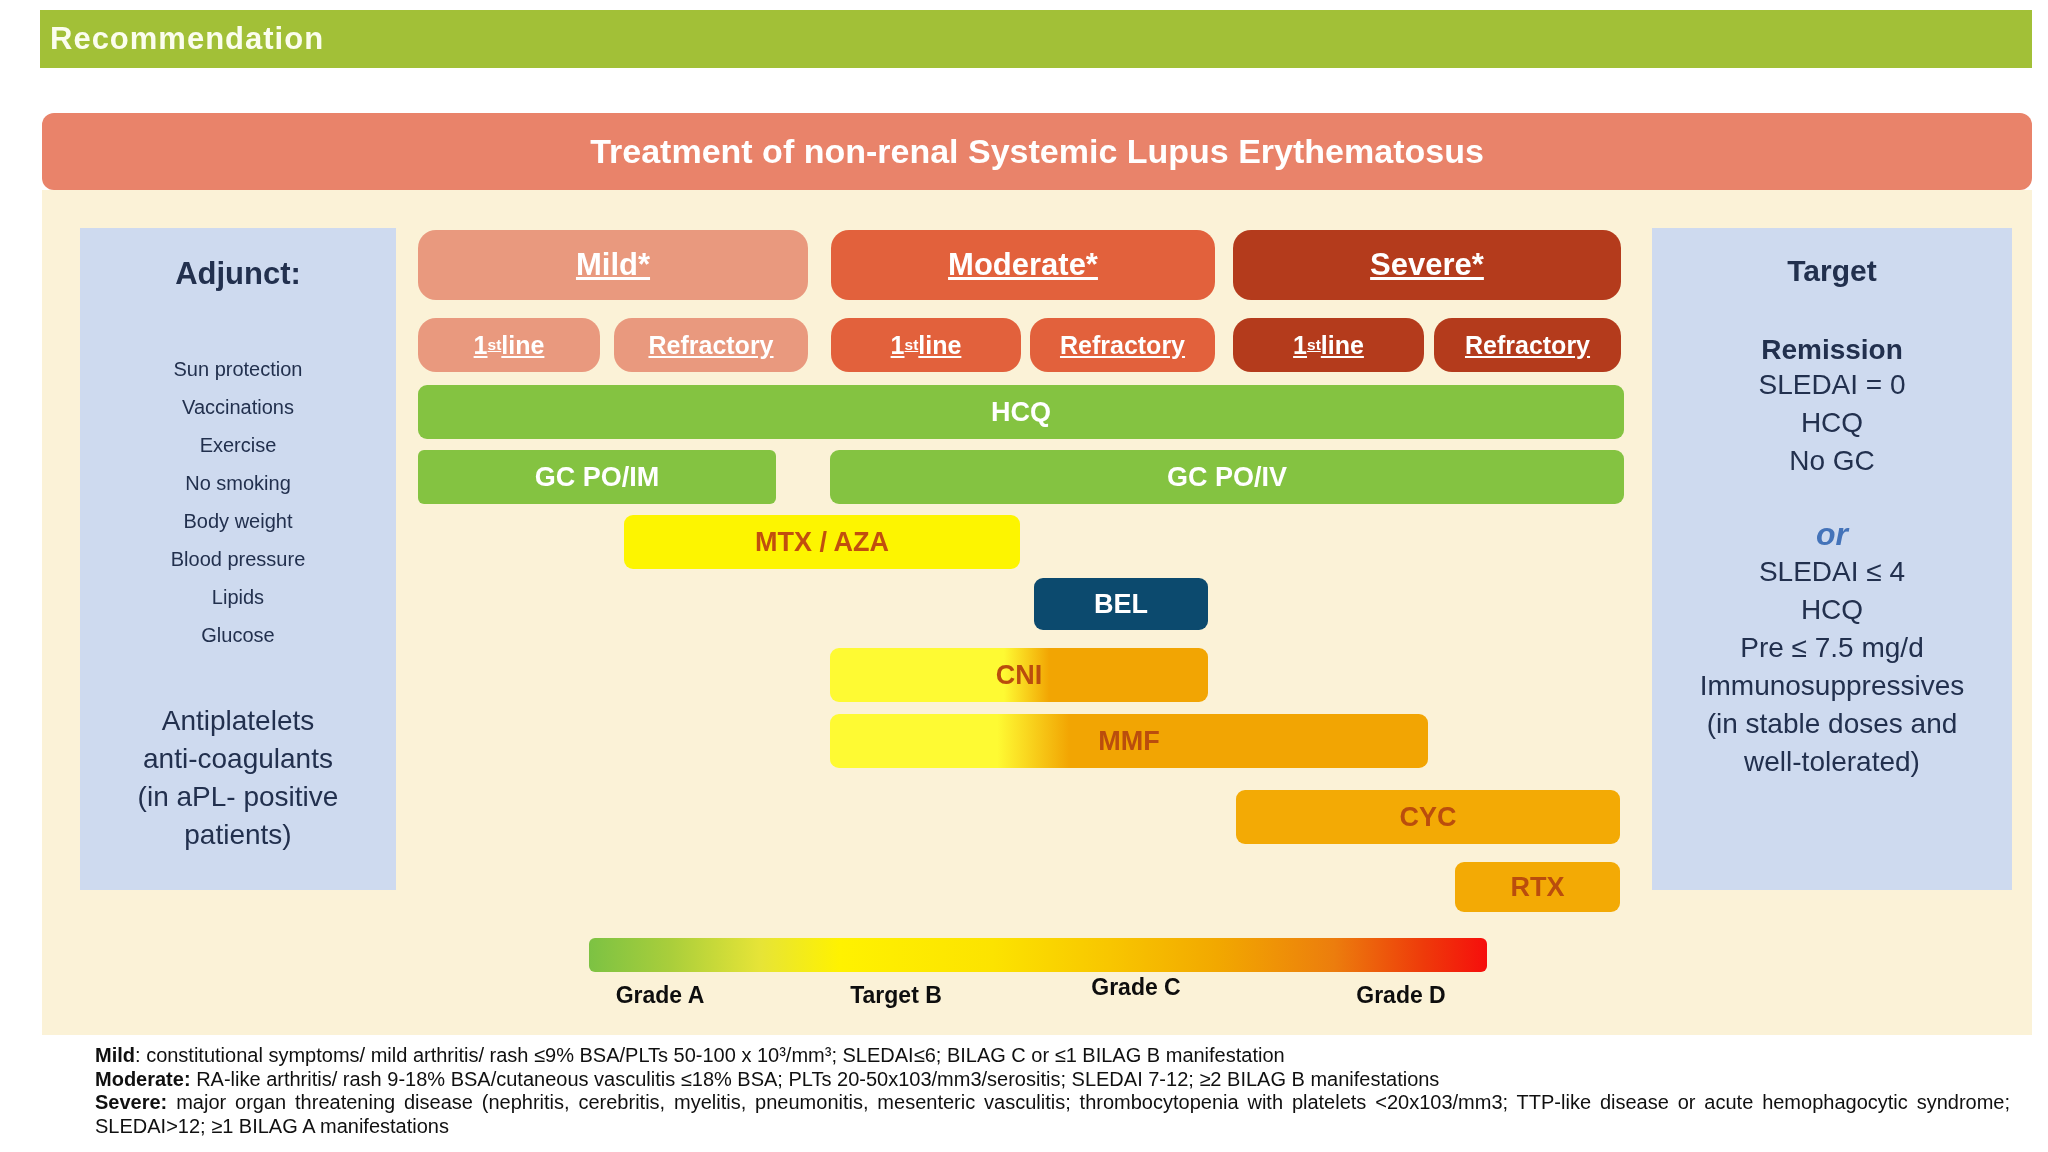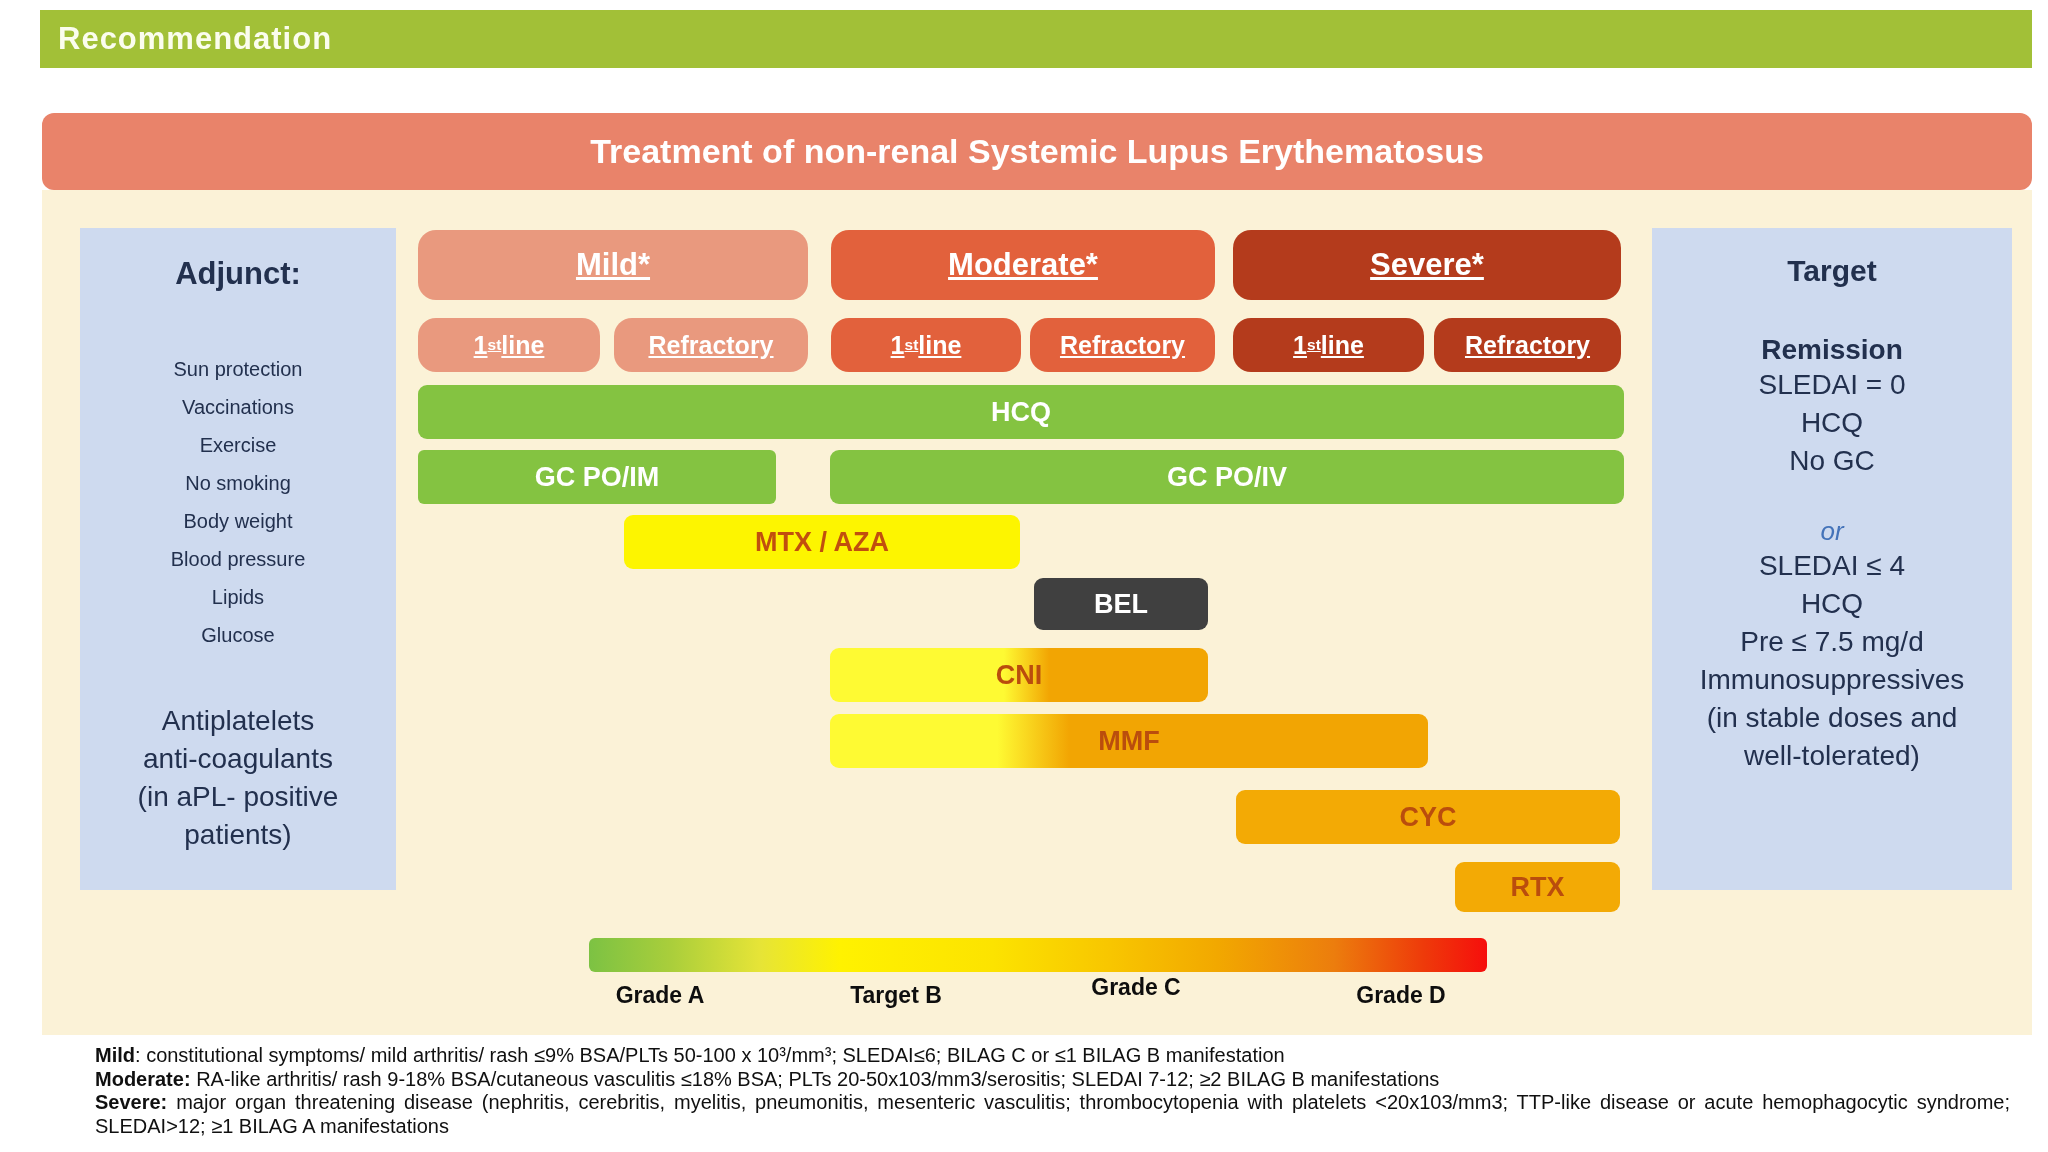--- a/index.html
+++ b/index.html
@@ -2,42 +2,42 @@
 <html><head>
 <meta charset="utf-8">
 <style>
   html,body{margin:0;padding:0;background:#ffffff;}
   .canvas{position:relative;width:2048px;height:1152px;background:#ffffff;
           font-family:"Liberation Sans",sans-serif;overflow:hidden;}
 
   
   .banner{position:absolute;left:40px;top:10px;width:1992px;height:58px;background:#A2C037;
           color:#FBFDEE;font-weight:bold;font-size:31px;display:flex;align-items:center;
-          padding-left:18px;box-sizing:border-box;letter-spacing:1px;}
+          padding-left:10px;box-sizing:border-box;letter-spacing:1px;}
 
   
   .title-bar{position:absolute;left:42px;top:113px;width:1990px;height:77px;background:#E9836A;
              border-radius:12px;display:flex;align-items:center;justify-content:center;
              color:#ffffff;font-weight:bold;font-size:34px;}
 
   
   .stage{position:absolute;left:42px;top:190px;width:1990px;height:845px;background:#FBF2D7;}
 
   
   .side-panel{position:absolute;top:38px;height:662px;background:#CEDAEF;color:#22304E;
               text-align:center;box-sizing:border-box;}
   .panel-left{left:38px;width:316px;}
   .panel-right{left:1610px;width:360px;}
   .adjunct-heading{margin-top:28px;font-size:31px;font-weight:bold;}
   .adjunct-group1{margin-top:58px;font-size:20px;line-height:38px;}
   .adjunct-group2{margin-top:48px;font-size:28px;line-height:38px;}
   .target-heading{margin-top:26px;font-size:30px;font-weight:bold;}
   .remission-heading{margin-top:46px;font-size:28px;font-weight:bold;}
   .target-lines{font-size:28px;line-height:38px;}
-  .or-word{margin-top:36px;font-size:26px;font-weight:normal;font-style:italic;color:#4473B9;}
+  .or-word{margin-top:36px;font-size:32px;font-weight:bold;font-style:italic;color:#4473B9;}
   .lda-heading{margin-top:38px;font-size:28px;font-weight:bold;}
 
   
   .sev{position:absolute;border-radius:18px;display:flex;align-items:center;justify-content:center;
        color:#ffffff;font-weight:bold;text-decoration:underline;}
   .sev-head{top:40px;height:70px;font-size:31px;}
   .sev-btn{top:128px;height:54px;font-size:25px;}
   .c-mild{background:#E9997E;}
   .c-mod{background:#E2613C;}
   .c-sev{background:#B43B1C;}
@@ -55,21 +55,21 @@
   
   .bar{position:absolute;height:54px;border-radius:9px;display:flex;align-items:center;
        justify-content:center;font-weight:bold;font-size:27px;}
   .bar-green{background:#84C341;color:#ffffff;}
   .bar-yellow{background:#FDF500;color:#C14F0E;}
   .bar-orange{background:#F3AA05;color:#BA4D0D;}
   .bar-hcq{left:376px;top:195px;width:1206px;}
   .bar-gcim{left:376px;top:260px;width:358px;border-radius:6px;}
   .bar-gciv{left:788px;top:260px;width:794px;}
   .bar-mtx{left:582px;top:325px;width:396px;}
-  .bar-bel{left:992px;top:388px;width:174px;height:52px;background:#404040;color:#ffffff;}
+  .bar-bel{left:992px;top:388px;width:174px;height:52px;background:#0c4a6e;color:#ffffff;}
   .bar-cni{left:788px;top:458px;width:378px;color:#BA4D0D;
            background:linear-gradient(90deg,#FEFA33 0%,#FEFA33 46%,#F2A503 58%,#F2A503 100%);}
   .bar-mmf{left:788px;top:524px;width:598px;color:#BA4D0D;
            background:linear-gradient(90deg,#FEFA33 0%,#FEFA33 28%,#F2A503 40%,#F2A503 100%);}
   .bar-cyc{left:1194px;top:600px;width:384px;}
   .bar-rtx{left:1413px;top:672px;width:165px;height:50px;}
 
   
   .grade-bar{position:absolute;left:547px;top:748px;width:898px;height:34px;border-radius:6px;
              background:linear-gradient(90deg,#7CC243 0%,#A9CE3B 9%,#E6E437 19%,#FFF200 28%,

